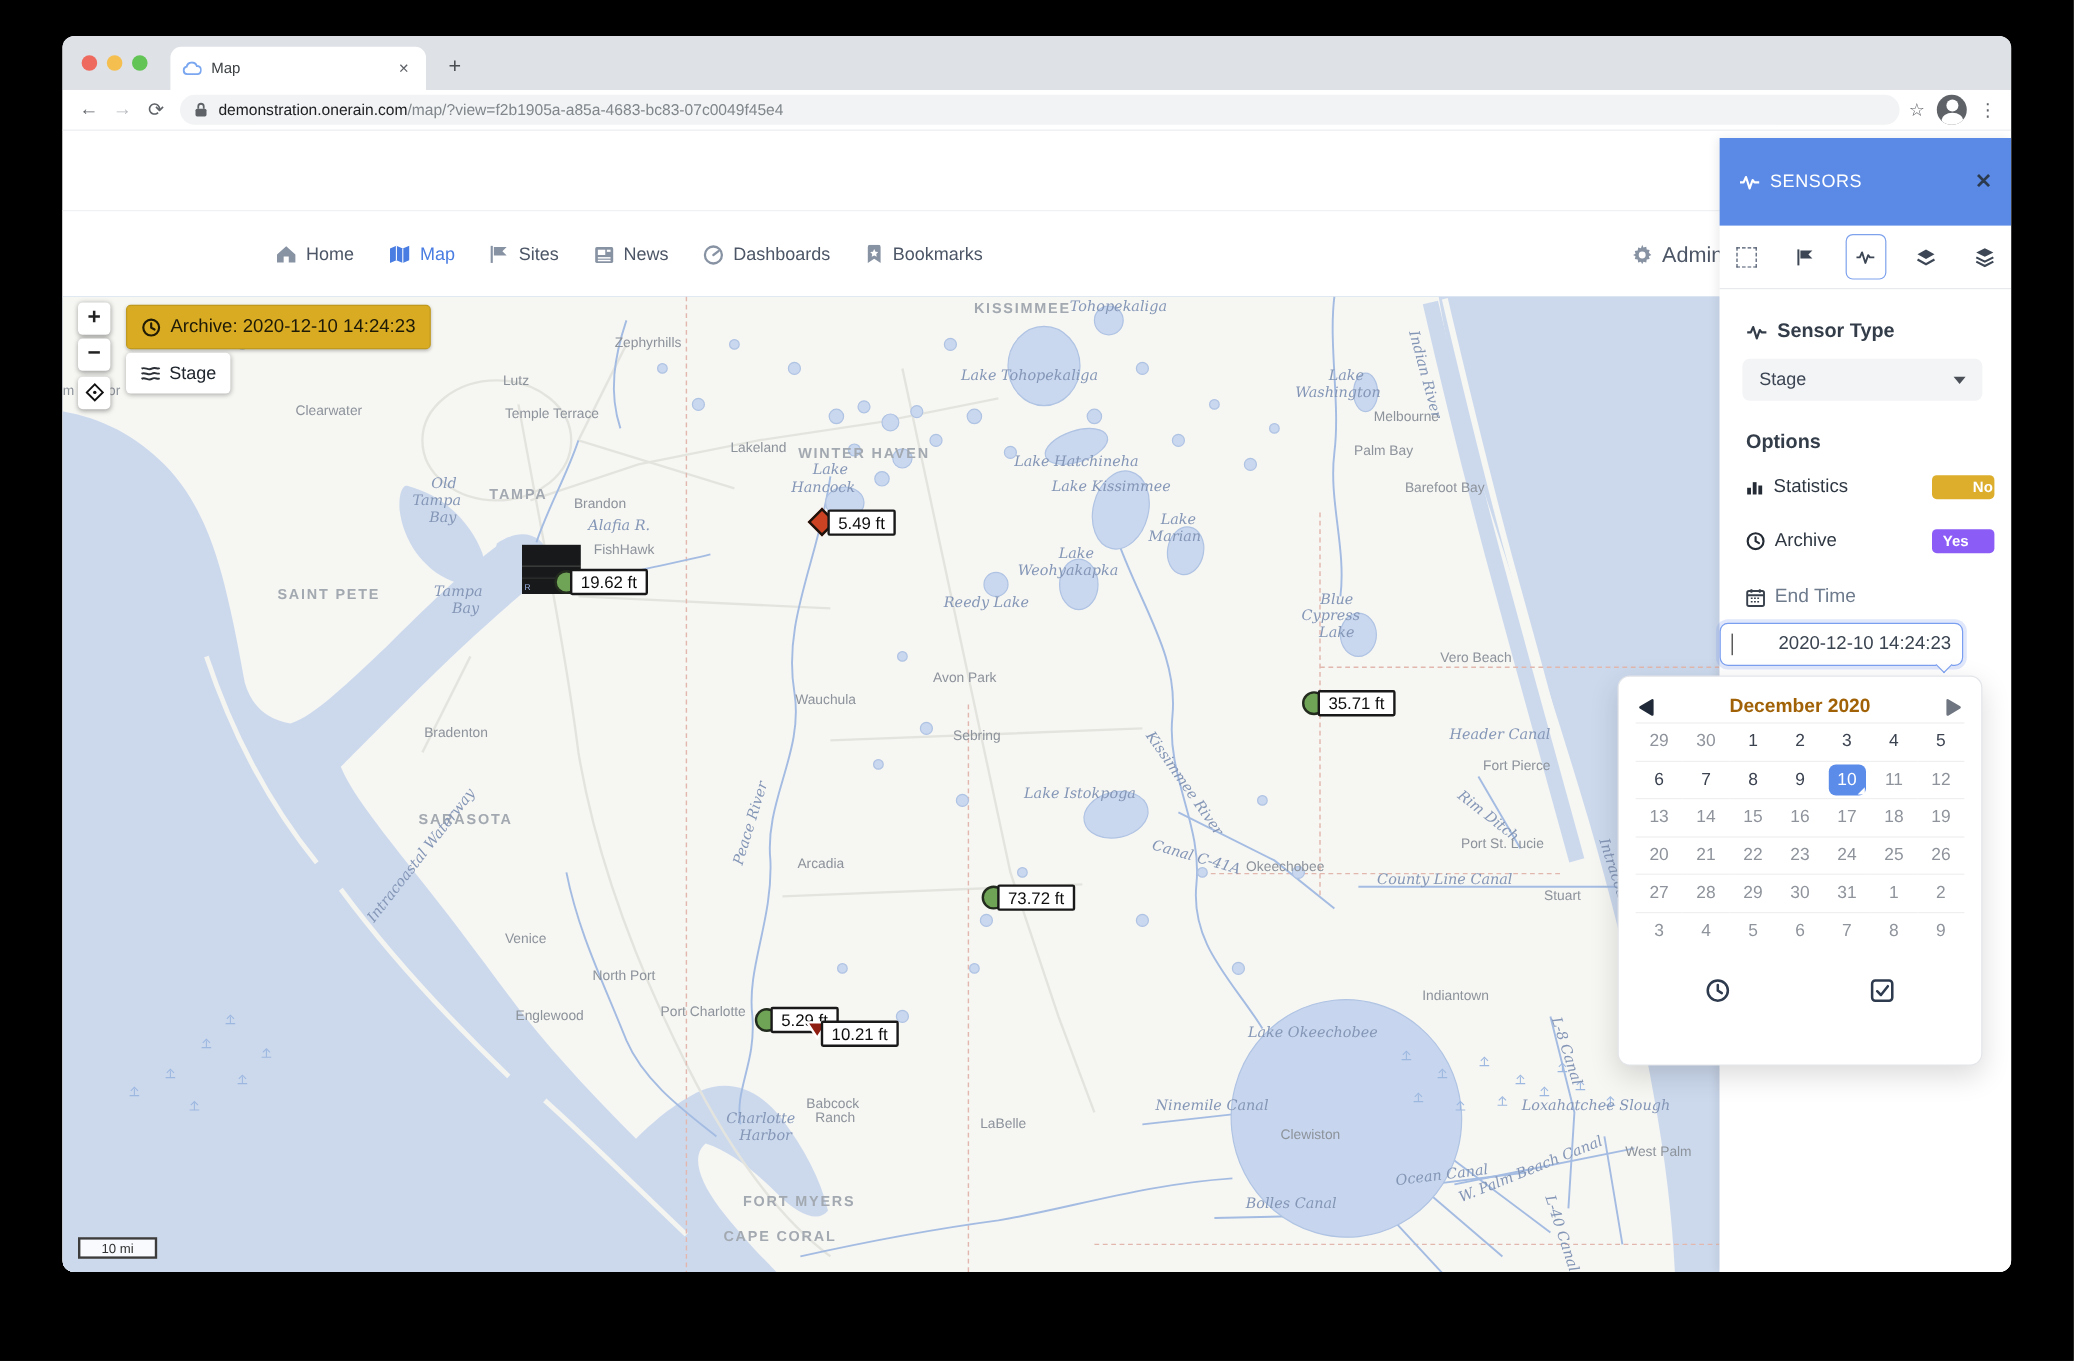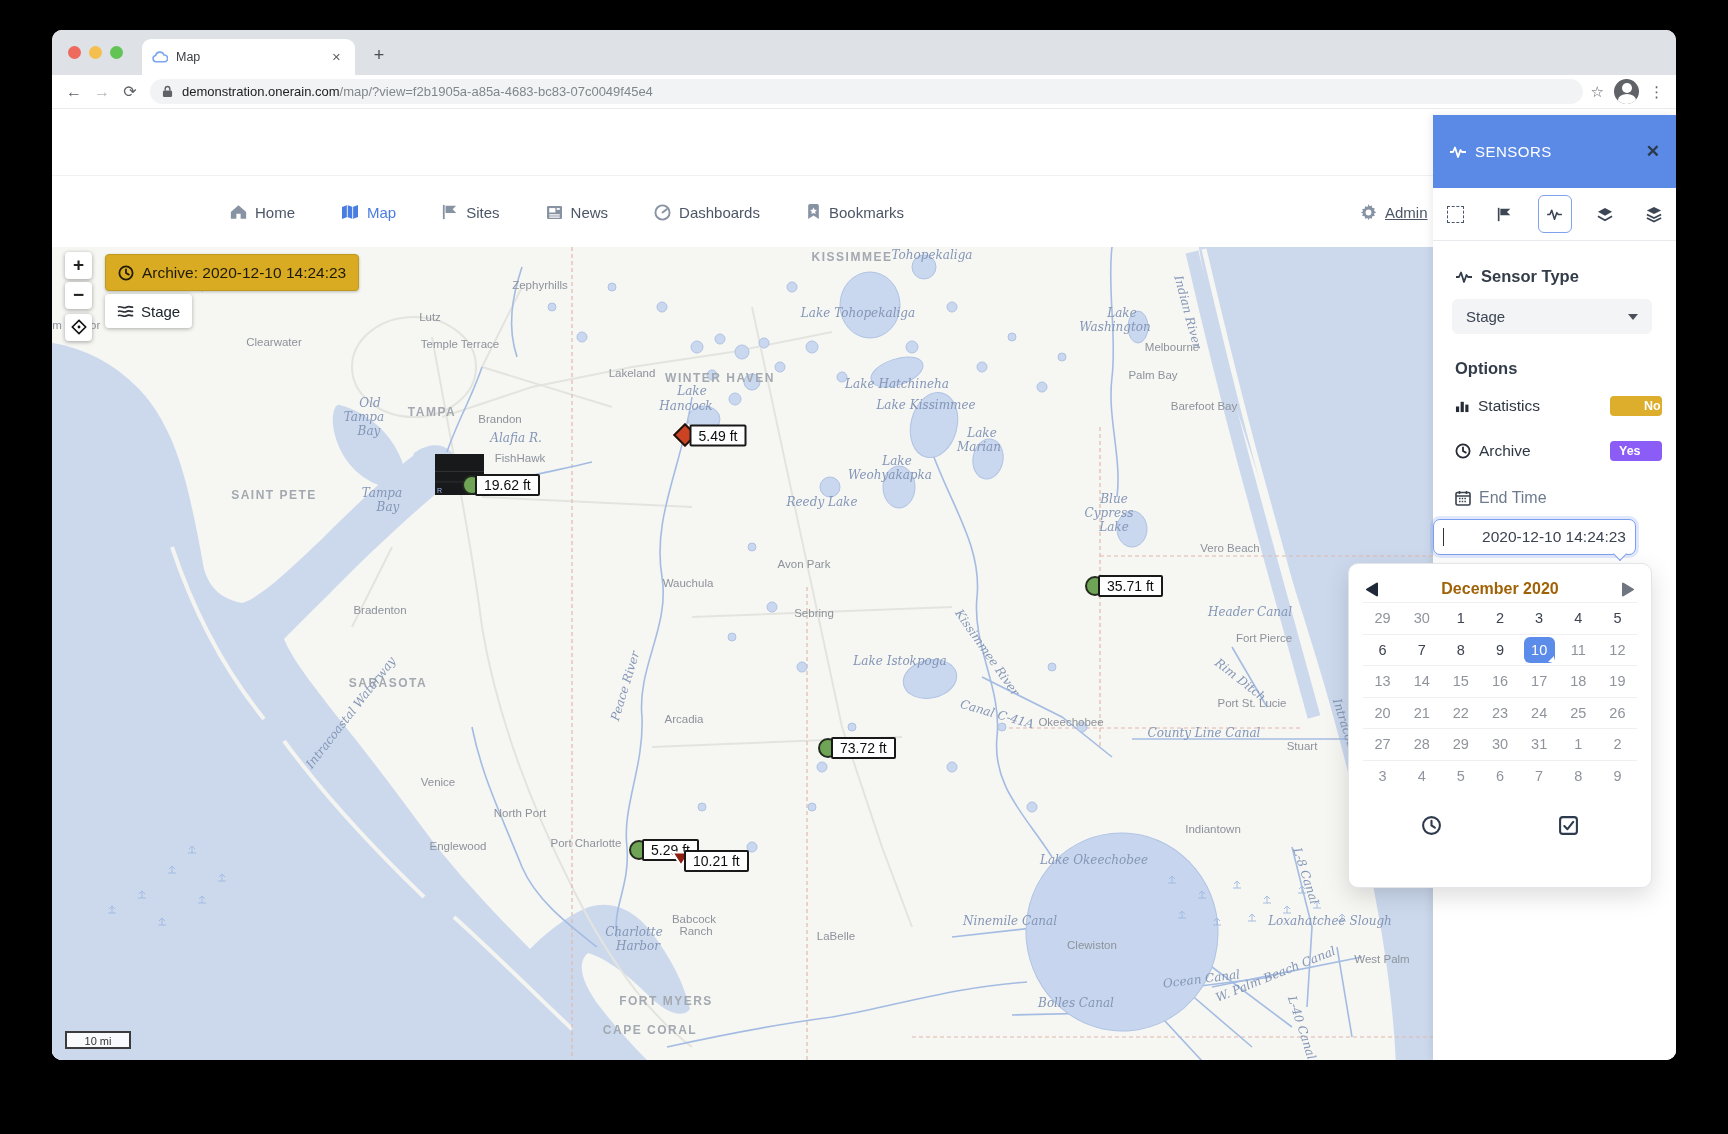--- a/index.html
+++ b/index.html
@@ -29,26 +29,26 @@
   .avatar:before{content:"";position:absolute;left:7.5px;top:4px;width:10px;height:10px;border-radius:50%;background:#fff;}
   .avatar:after{content:"";position:absolute;left:3.5px;top:15px;width:18px;height:12px;border-radius:50%;background:#fff;}
   .kebab{font-size:15px;color:#5f6368;letter-spacing:0;}
   
   .content{position:relative;height:952px;background:#fff;overflow:hidden;}
   .app-header{position:absolute;left:0;top:0;right:0;height:66px;background:#fff;}
   .brand{position:absolute;left:148px;top:17px;display:flex;align-items:flex-start;}
   .brand-name{font-size:22px;font-weight:bold;color:#3a4148;margin-left:9px;line-height:30px;}
   .brand-reg{font-size:9px;color:#3a4148;margin-top:3px;}
   .navbar{position:absolute;left:0;top:66px;right:0;height:72px;background:#fff;border-top:1px solid #f0f1f3;}
-  .nav-items{position:absolute;left:178px;top:0;height:100%;display:flex;align-items:center;gap:46px;}
+  .nav-items{position:absolute;left:178px;top:0;height:100%;display:flex;align-items:center;gap:29px;}
   .nav-item{display:flex;align-items:center;gap:8px;font-size:15px;color:#4c5666;cursor:pointer;}
   .nav-item svg{display:block;}
   .nav-item.active{color:#4a7de2;}
   .admin{position:absolute;left:1308px;top:0;height:100%;display:flex;align-items:center;gap:8px;
-    font-size:15px;color:#4c5666;text-decoration:underline;}
+    font-size:18px;color:#4c5666;}
   
   .map-area{position:absolute;left:0;top:138px;width:1381px;height:814px;background:#ccd9ed;overflow:hidden;}
   .map-area svg.geo{position:absolute;left:0;top:0;}
   text.ml-city{fill:#a3a9b0;font-weight:bold;font-size:12px;letter-spacing:1.5px;font-family:"Liberation Sans",sans-serif;}
   text.ml-town{fill:#8d939b;font-size:11.5px;font-family:"Liberation Sans",sans-serif;}
   text.ml-water{fill:#8496b6;font-size:12px;font-style:italic;font-family:"DejaVu Serif",serif;}
   .zoom-ctl{position:absolute;left:13px;width:27px;height:27px;background:#fff;border-radius:4px;
     box-shadow:0 1px 4px rgba(0,0,0,.35);text-align:center;line-height:26px;font-size:19px;color:#222;font-weight:bold;cursor:pointer;}
   .archive-badge{position:absolute;left:53px;top:7px;height:35px;background:#d9ab22;border:1px solid #c09a1c;
     border-radius:4px;display:flex;align-items:center;gap:8px;padding:0 12px;font-size:15.5px;color:#1e1a08;box-shadow:0 1px 3px rgba(0,0,0,.25);}

